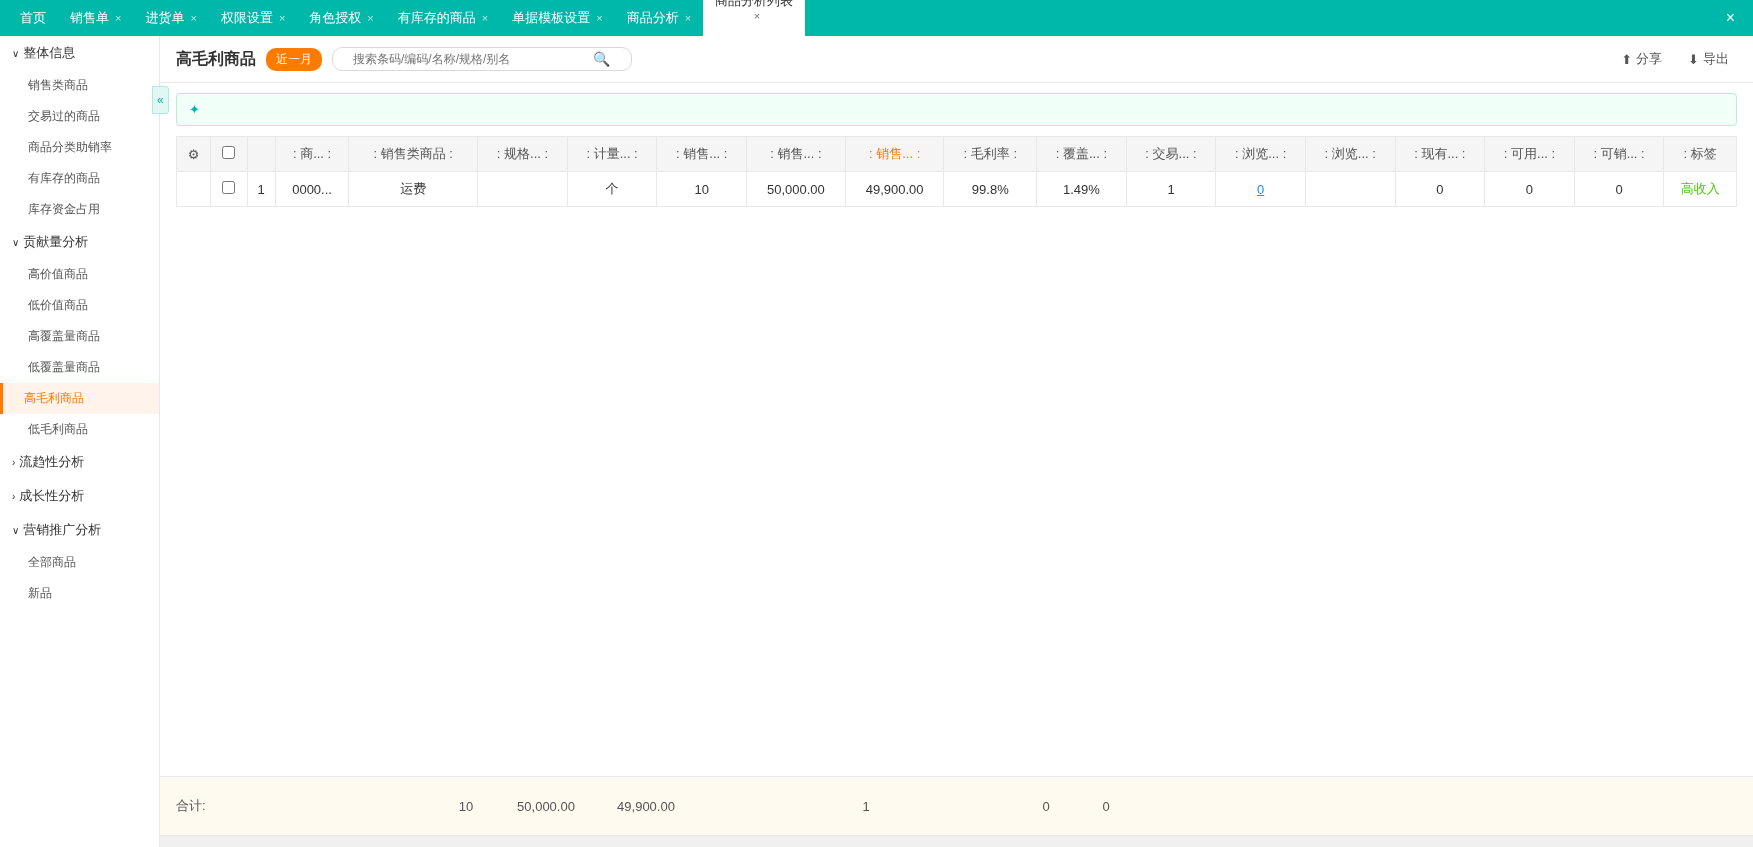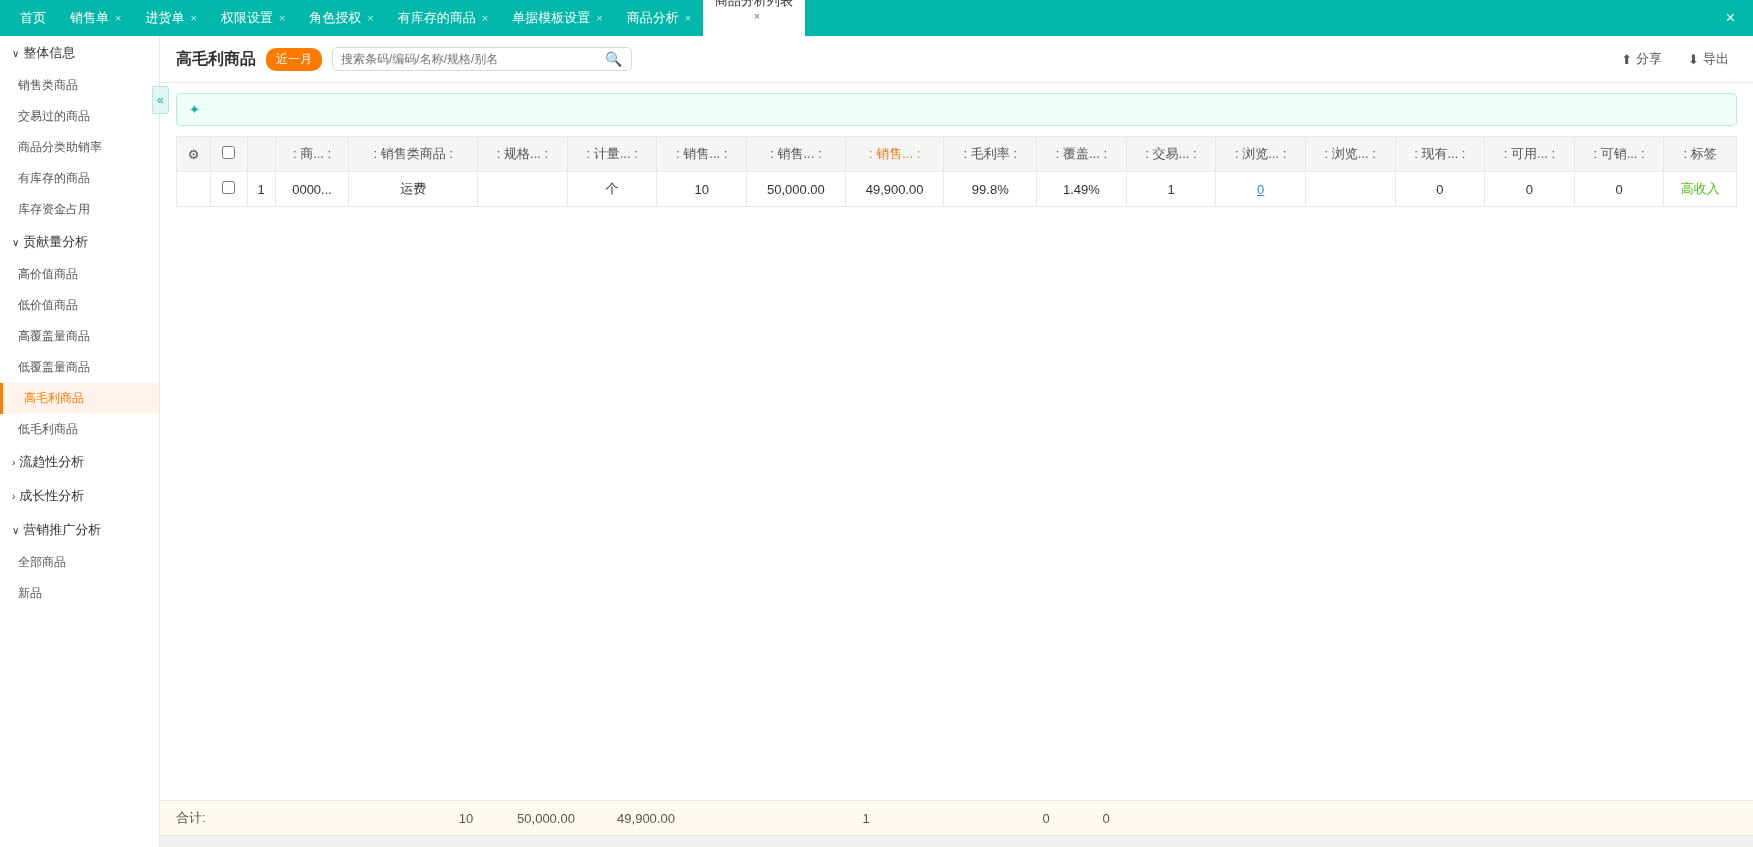--- a/index.html
+++ b/index.html
@@ -59,21 +59,21 @@
       font-size: 13px;
       color: #333;
       cursor: pointer;
       font-weight: 500;
     }
     .sidebar-group-header .arrow {
       margin-right: 4px;
       font-size: 10px;
     }
     .sidebar-item {
-      padding: 7px 12px 7px 18px;
+      padding: 7px 12px 7px 28px;
       cursor: pointer;
       color: #555;
       font-size: 12px;
     }
     .sidebar-item.active {
       background: #fff3ec;
       color: #ff7a00;
       border-left: 3px solid #ff7a00;
       padding-left: 21px;
     }
@@ -107,22 +107,22 @@
       border: none;
       border-radius: 10px;
       padding: 3px 10px;
       cursor: pointer;
       font-size: 12px;
     }
     .search-box {
       display: flex;
       align-items: center;
       border: 1px solid #d9d9d9;
-      border-radius: 5px;
-      padding: 3px 8px;
+      border-radius: 10px;
+      padding: 3px 20px;
       flex: 1;
       max-width: 300px;
     }
     .search-box input {
       border: none;
       outline: none;
       font-size: 12px;
       color: #999;
       width: 100%;
     }
@@ -204,21 +204,21 @@
       color: #333;
       white-space: nowrap;
     }
     .tag-high { color: #52c41a; font-weight: 500; }
     .link-blue { color: #1890ff; text-decoration: underline; cursor: pointer; }
 
     
     .footer-totals {
       border-top: 1px solid #e8e8e8;
       background: #fffaf0;
-      padding: 8px 16px;
+      padding: 20px 16px;
       display: flex;
       align-items: center;
       font-size: 12px;
       color: #555;
       gap: 0;
     }
 
     
     .scrollbar-area {
       height: 12px;

